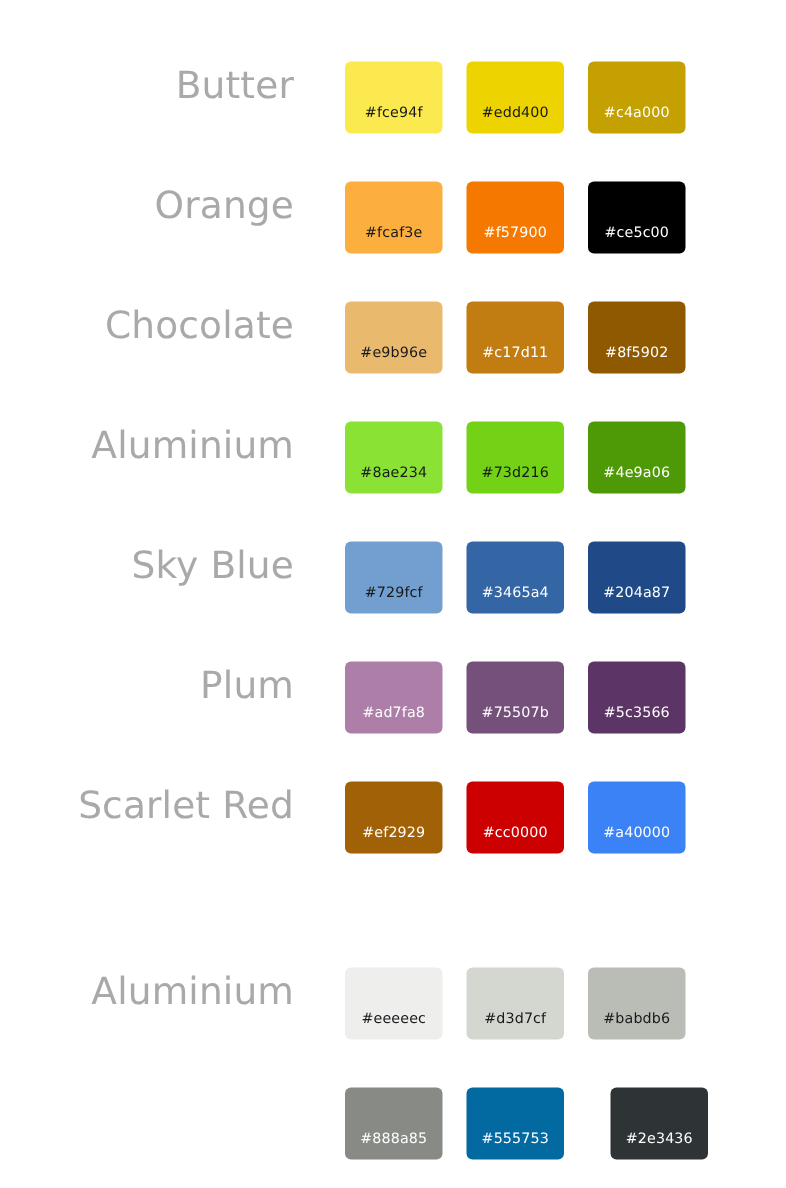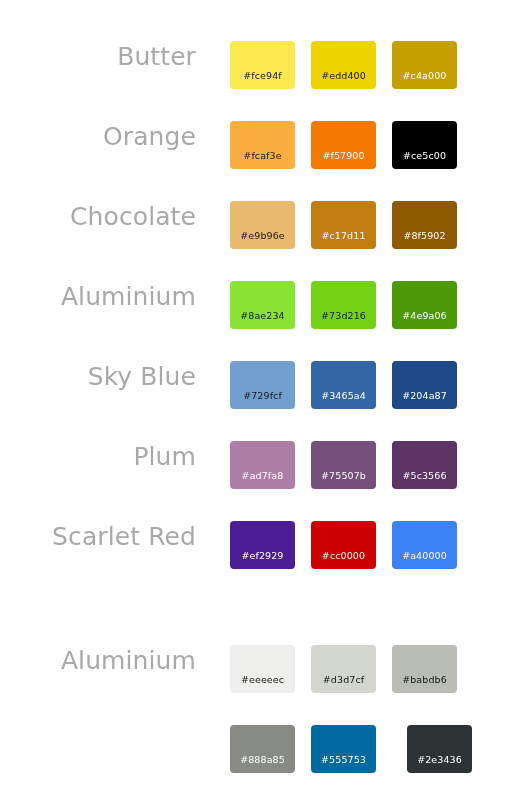--- a/index.html
+++ b/index.html
@@ -142,21 +142,21 @@
       </div>
       <div class="swatch c1" style="background: rgb(117, 80, 123);">
         <div class="hex light">#75507b</div>
       </div>
       <div class="swatch c2" style="background: rgb(92, 53, 102);">
         <div class="hex light">#5c3566</div>
       </div>
     </div>
     <div class="row" style="top: 504px;">
       <div class="row-label">Scarlet Red</div>
-      <div class="swatch c0" style="background: #4c1d95; text-decoration: underline;">
+      <div class="swatch c0" style="background: #a16207; text-decoration: underline;">
         <div class="hex light">#ef2929</div>
       </div>
       <div class="swatch c1" style="background: rgb(204, 0, 0);">
         <div class="hex light">#cc0000</div>
       </div>
       <div class="swatch c2" style="background: #3b82f6;">
         <div class="hex light">#a40000</div>
       </div>
     </div>
     <div class="row" style="top: 628px;">

